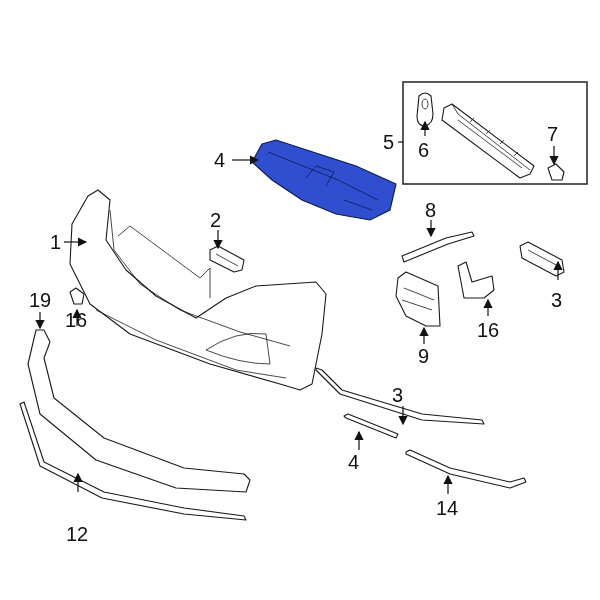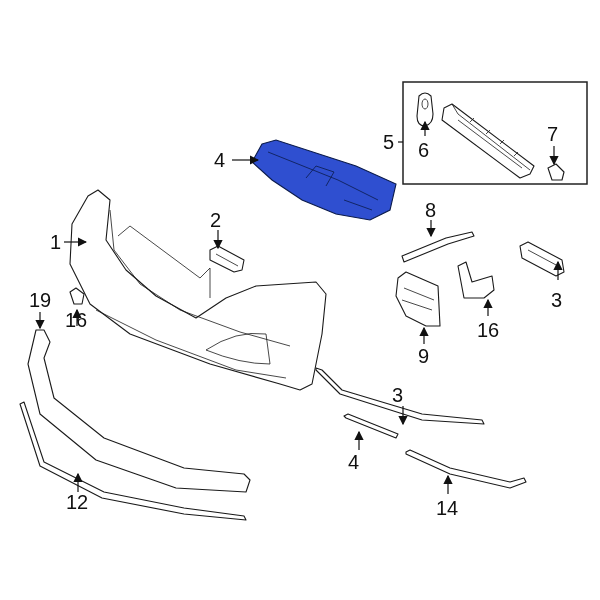--- a/index.html
+++ b/index.html
@@ -127,18 +127,18 @@
   <span class="callout" style="left:210px;top:210px">2</span>
   <span class="callout" style="left:551px;top:290px">3</span>
   <span class="callout" style="left:214px;top:150px">4</span>
   <span class="callout" style="left:383px;top:132px">5</span>
   <span class="callout" style="left:418px;top:140px">6</span>
   <span class="callout" style="left:547px;top:124px">7</span>
   <span class="callout" style="left:425px;top:200px">8</span>
   <span class="callout" style="left:418px;top:346px">9</span>
   <span class="callout" style="left:477px;top:320px">16</span>
   <span class="callout" style="left:29px;top:290px">19</span>
-  <span class="callout" style="left:66px;top:492px">12</span>
+  <span class="callout" style="left:66px;top:524px">12</span>
   <span class="callout" style="left:392px;top:385px">3</span>
   <span class="callout" style="left:436px;top:498px">14</span>
   <span class="callout" style="left:348px;top:452px">4</span>
   <span class="callout" style="left:65px;top:310px">16</span>
 </div>
 
 </body></html>

